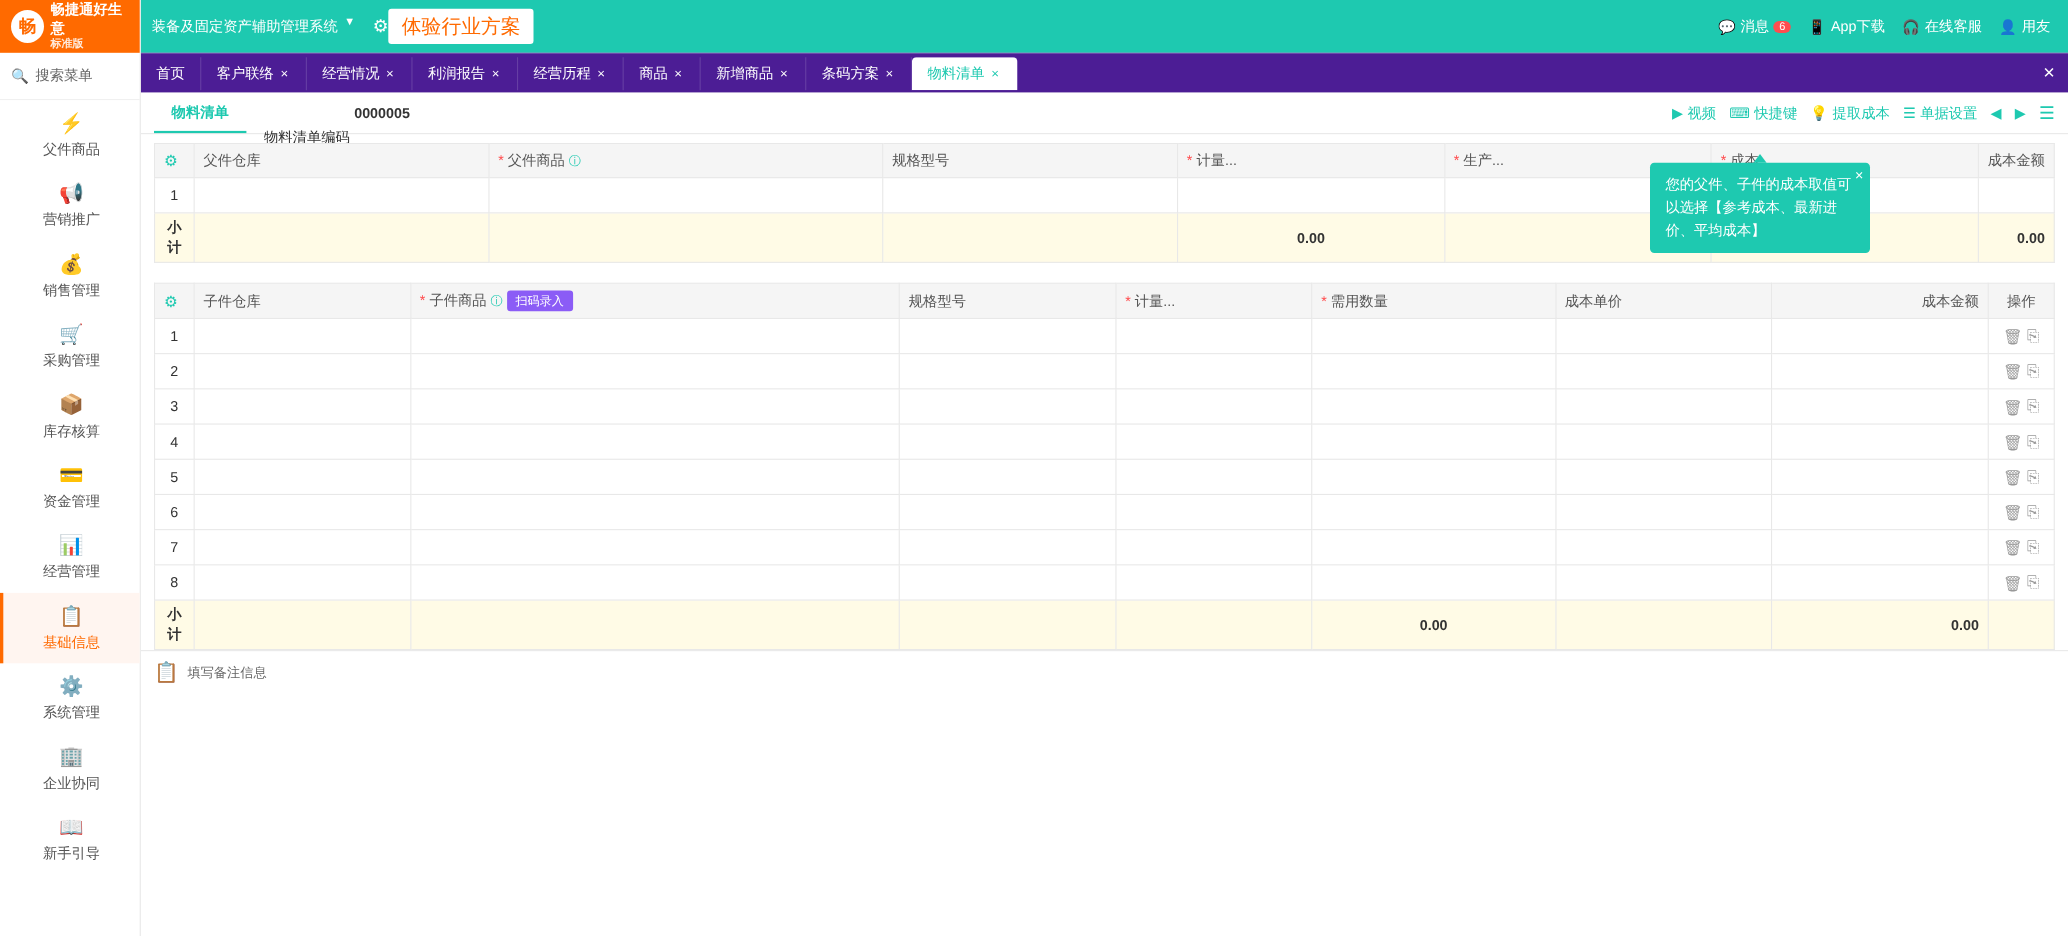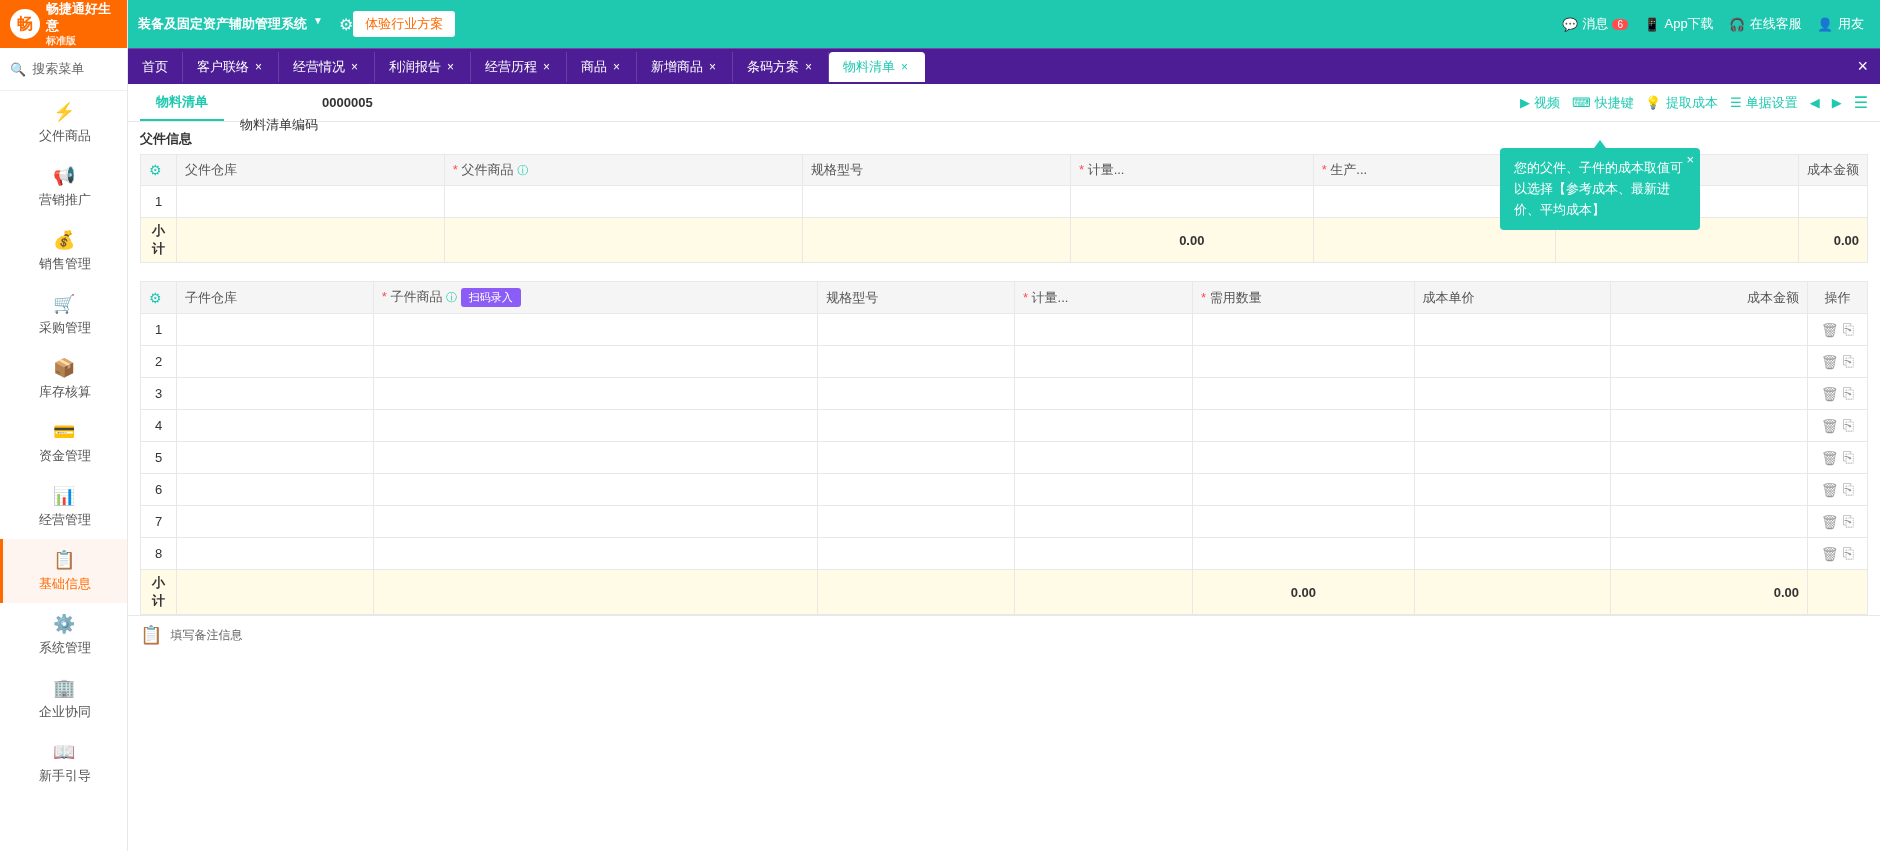--- a/index.html
+++ b/index.html
@@ -80,29 +80,28 @@
       flex-shrink: 0;
     }
     .top-system-title {
       color: #fff;
       font-size: 13px;
       display: flex;
       align-items: flex-start;
       gap: 6px;
       margin-right: 12px;
       white-space: nowrap;
-      font-weight: bold;
     }
     .trial-btn {
       background: #fff;
       color: #ff6a00;
       border: none;
       padding: 4px 12px;
       border-radius: 3px;
-      font-size: 13px;
+      font-size: 18px;
       cursor: pointer;
       margin-right: 12px;
       white-space: nowrap;
     }
     .topbar-right {
       margin-left: auto;
       display: flex;
       align-items: center;
       gap: 16px;
       padding-right: 16px;
@@ -470,21 +469,20 @@
           <span>☰</span>
           <span>单据设置</span>
         </div>
         <span style="cursor:pointer;color:#1ec9b0;">◀</span>
         <span style="cursor:pointer;color:#1ec9b0;">▶</span>
         <span style="cursor:pointer;color:#1ec9b0;font-size:16px;">☰</span>
       </div>
     </div>
 
     <div class="section">
-      <div class="section-title">父件信息</div>
       <table class="data-table">
         <thead>
           <tr>
             <th style="width:36px;"><span class="th-icon">⚙</span></th>
             <th>父件仓库</th>
             <th><span style="color:#ff4d4f;">*</span> 父件商品 <span style="color:#1ec9b0;font-size:11px;">ⓘ</span></th>
             <th>规格型号</th>
             <th><span style="color:#ff4d4f;">*</span> 计量...</th>
             <th><span style="color:#ff4d4f;">*</span> 生产...</th>
             <th><span style="color:#ff4d4f;">*</span> 成本...</th>

